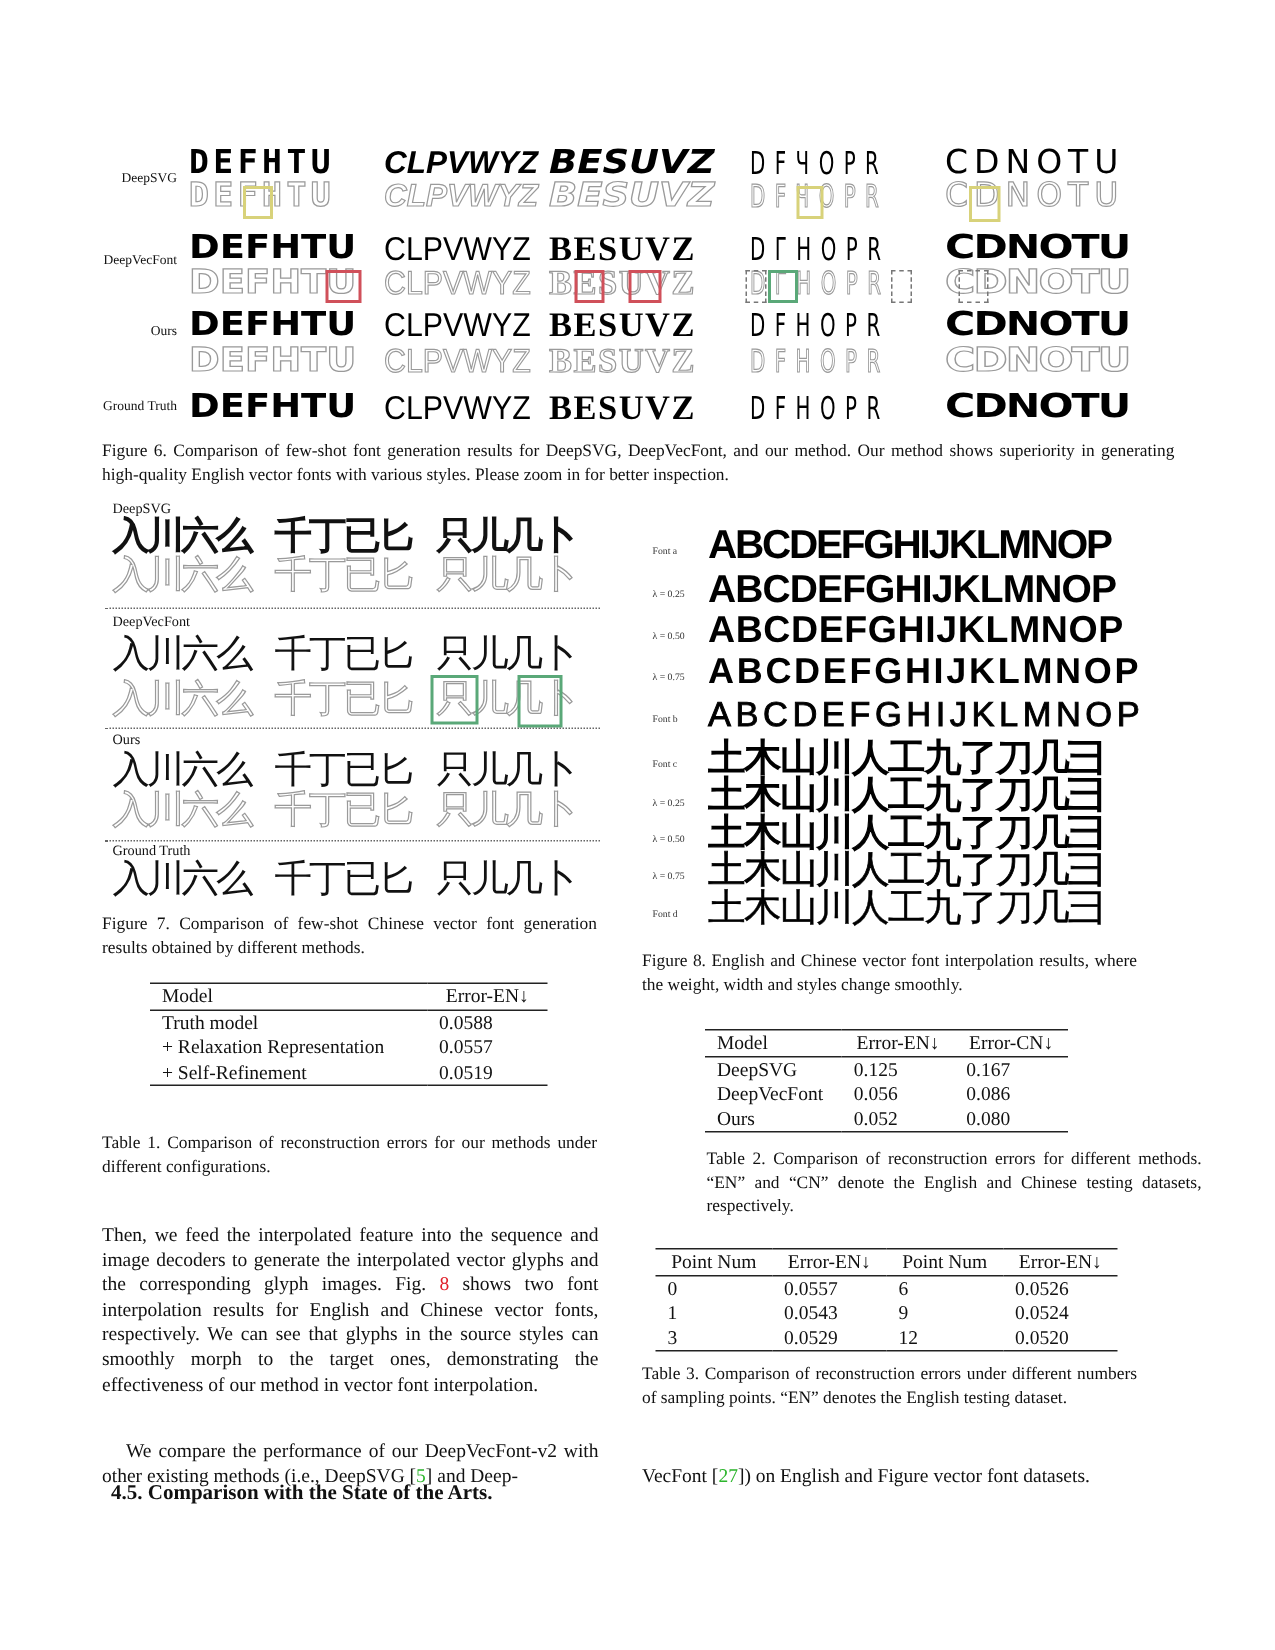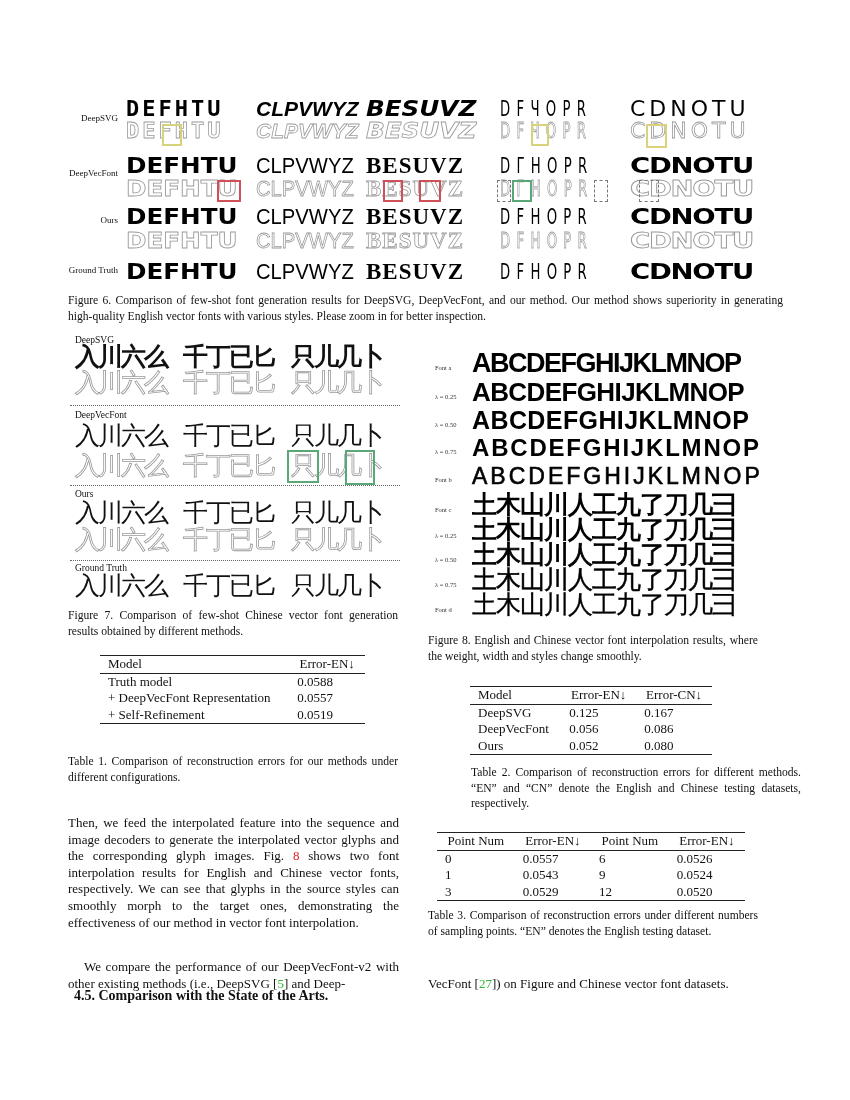--- a/index.html
+++ b/index.html
@@ -187,21 +187,21 @@
         <th class="l">Model</th>
         <th class="c">Error-EN↓</th>
       </tr>
     </thead>
     <tbody>
       <tr>
           <td class="l">Truth model</td>
           <td class="c">0.0588</td>
         </tr>
       <tr>
-          <td class="l">+ DeepVecFont Representation</td>
+          <td class="l">+ Relaxation Representation</td>
           <td class="c">0.0557</td>
         </tr>
       <tr>
           <td class="l">+ Self-Refinement</td>
           <td class="c">0.0519</td>
         </tr>
     </tbody>
   </table>
 </div>
 <div class="abs caption" style="left:68px; top:754px; width:330px;">Table 1. Comparison of reconstruction errors for our methods under different configurations.</div>
@@ -274,14 +274,14 @@
   <span>Then, we feed the interpolated feature into the sequence and image decoders to generate the interpolated vector glyphs and the corresponding glyph images. Fig. </span><span class="ref-red">8</span><span> shows two font interpolation results for English and Chinese vector fonts, respectively.  We can see that glyphs in the source styles can smoothly morph to the target ones, demonstrating the effectiveness of our method in vector font interpolation.</span>
 </div>
 
 <h3 class="abs sec" style="left:74px; top:940px; width:331px;margin-top:48px;">4.5. Comparison with the State of the Arts.</h3>
 
 <div class="abs body-text" style="left:68px; top:959px; width:331px; text-indent:16px;">
   <span>We compare the performance of our DeepVecFont-v2 with other existing methods (i.e., DeepSVG [</span><span class="ref-green">5</span><span>] and Deep-</span>
 </div>
 
 <div class="abs body-text" style="left:428px; top:976px; width:331px;">
-  <span>VecFont [</span><span class="ref-green">27</span><span>]) on Figure and Chinese vector font datasets.</span>
+  <span>VecFont [</span><span class="ref-green">27</span><span>]) on English and Figure vector font datasets.</span>
 </div>
 
 </body></html>

